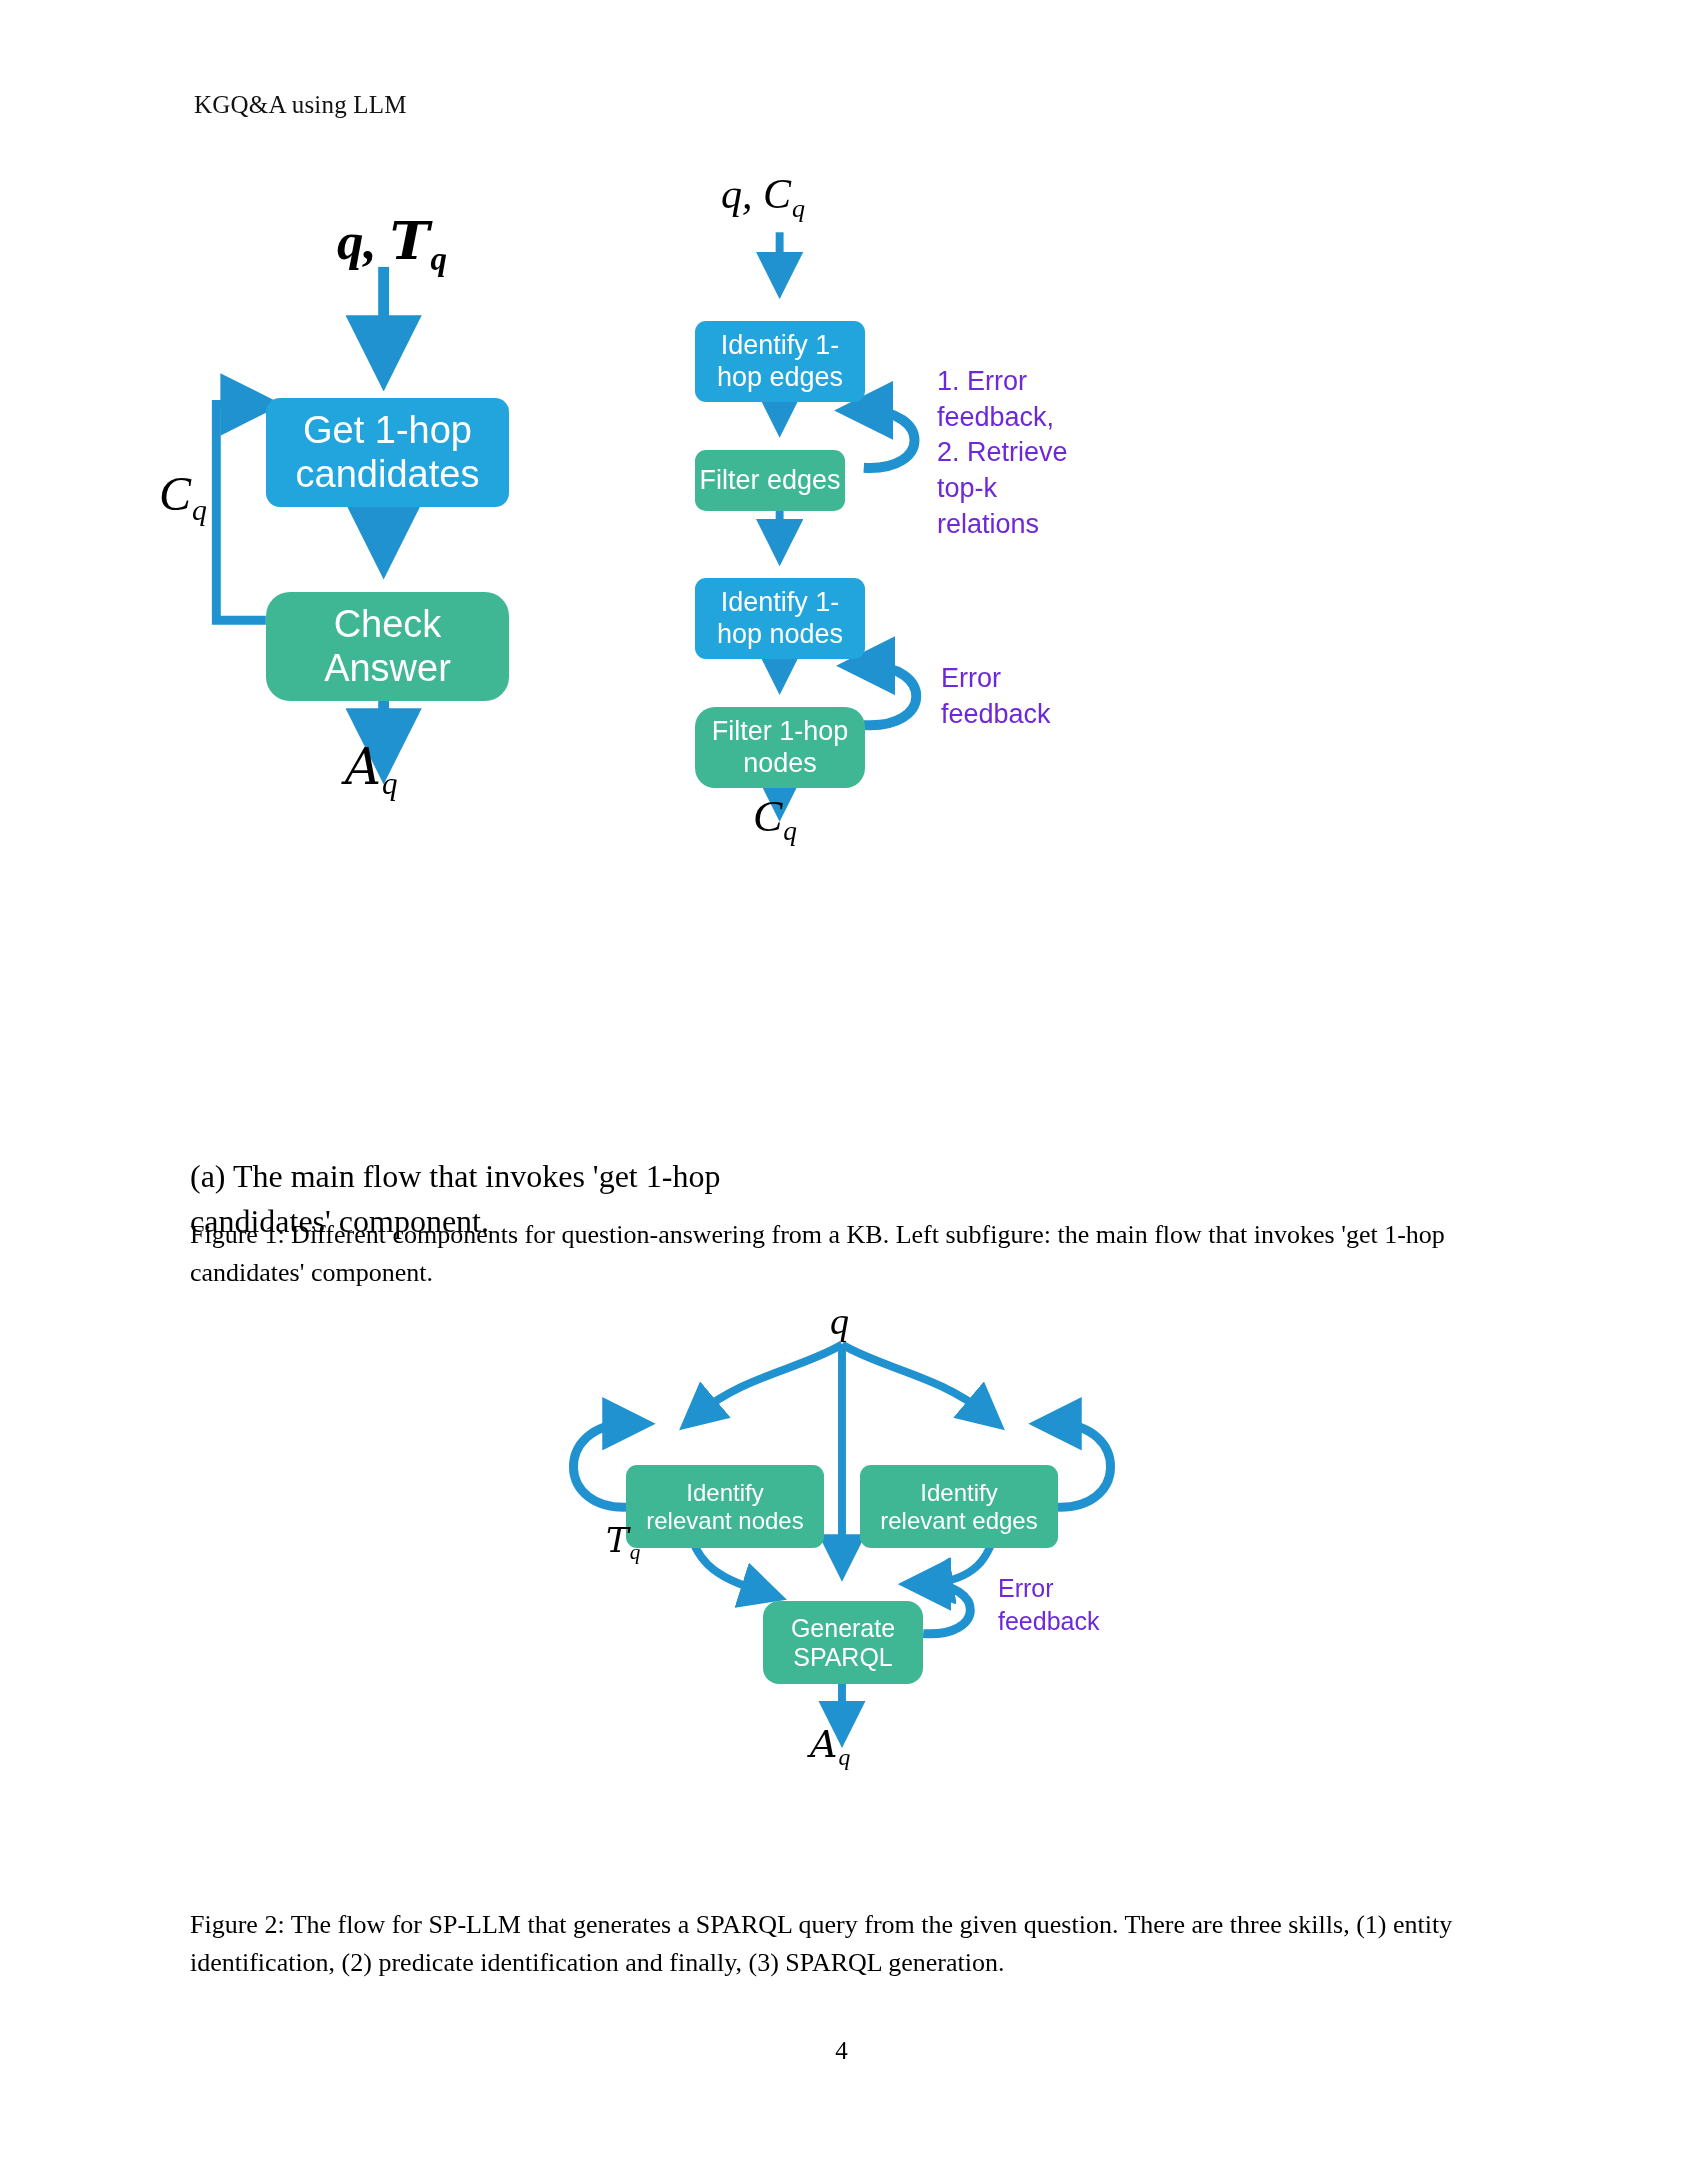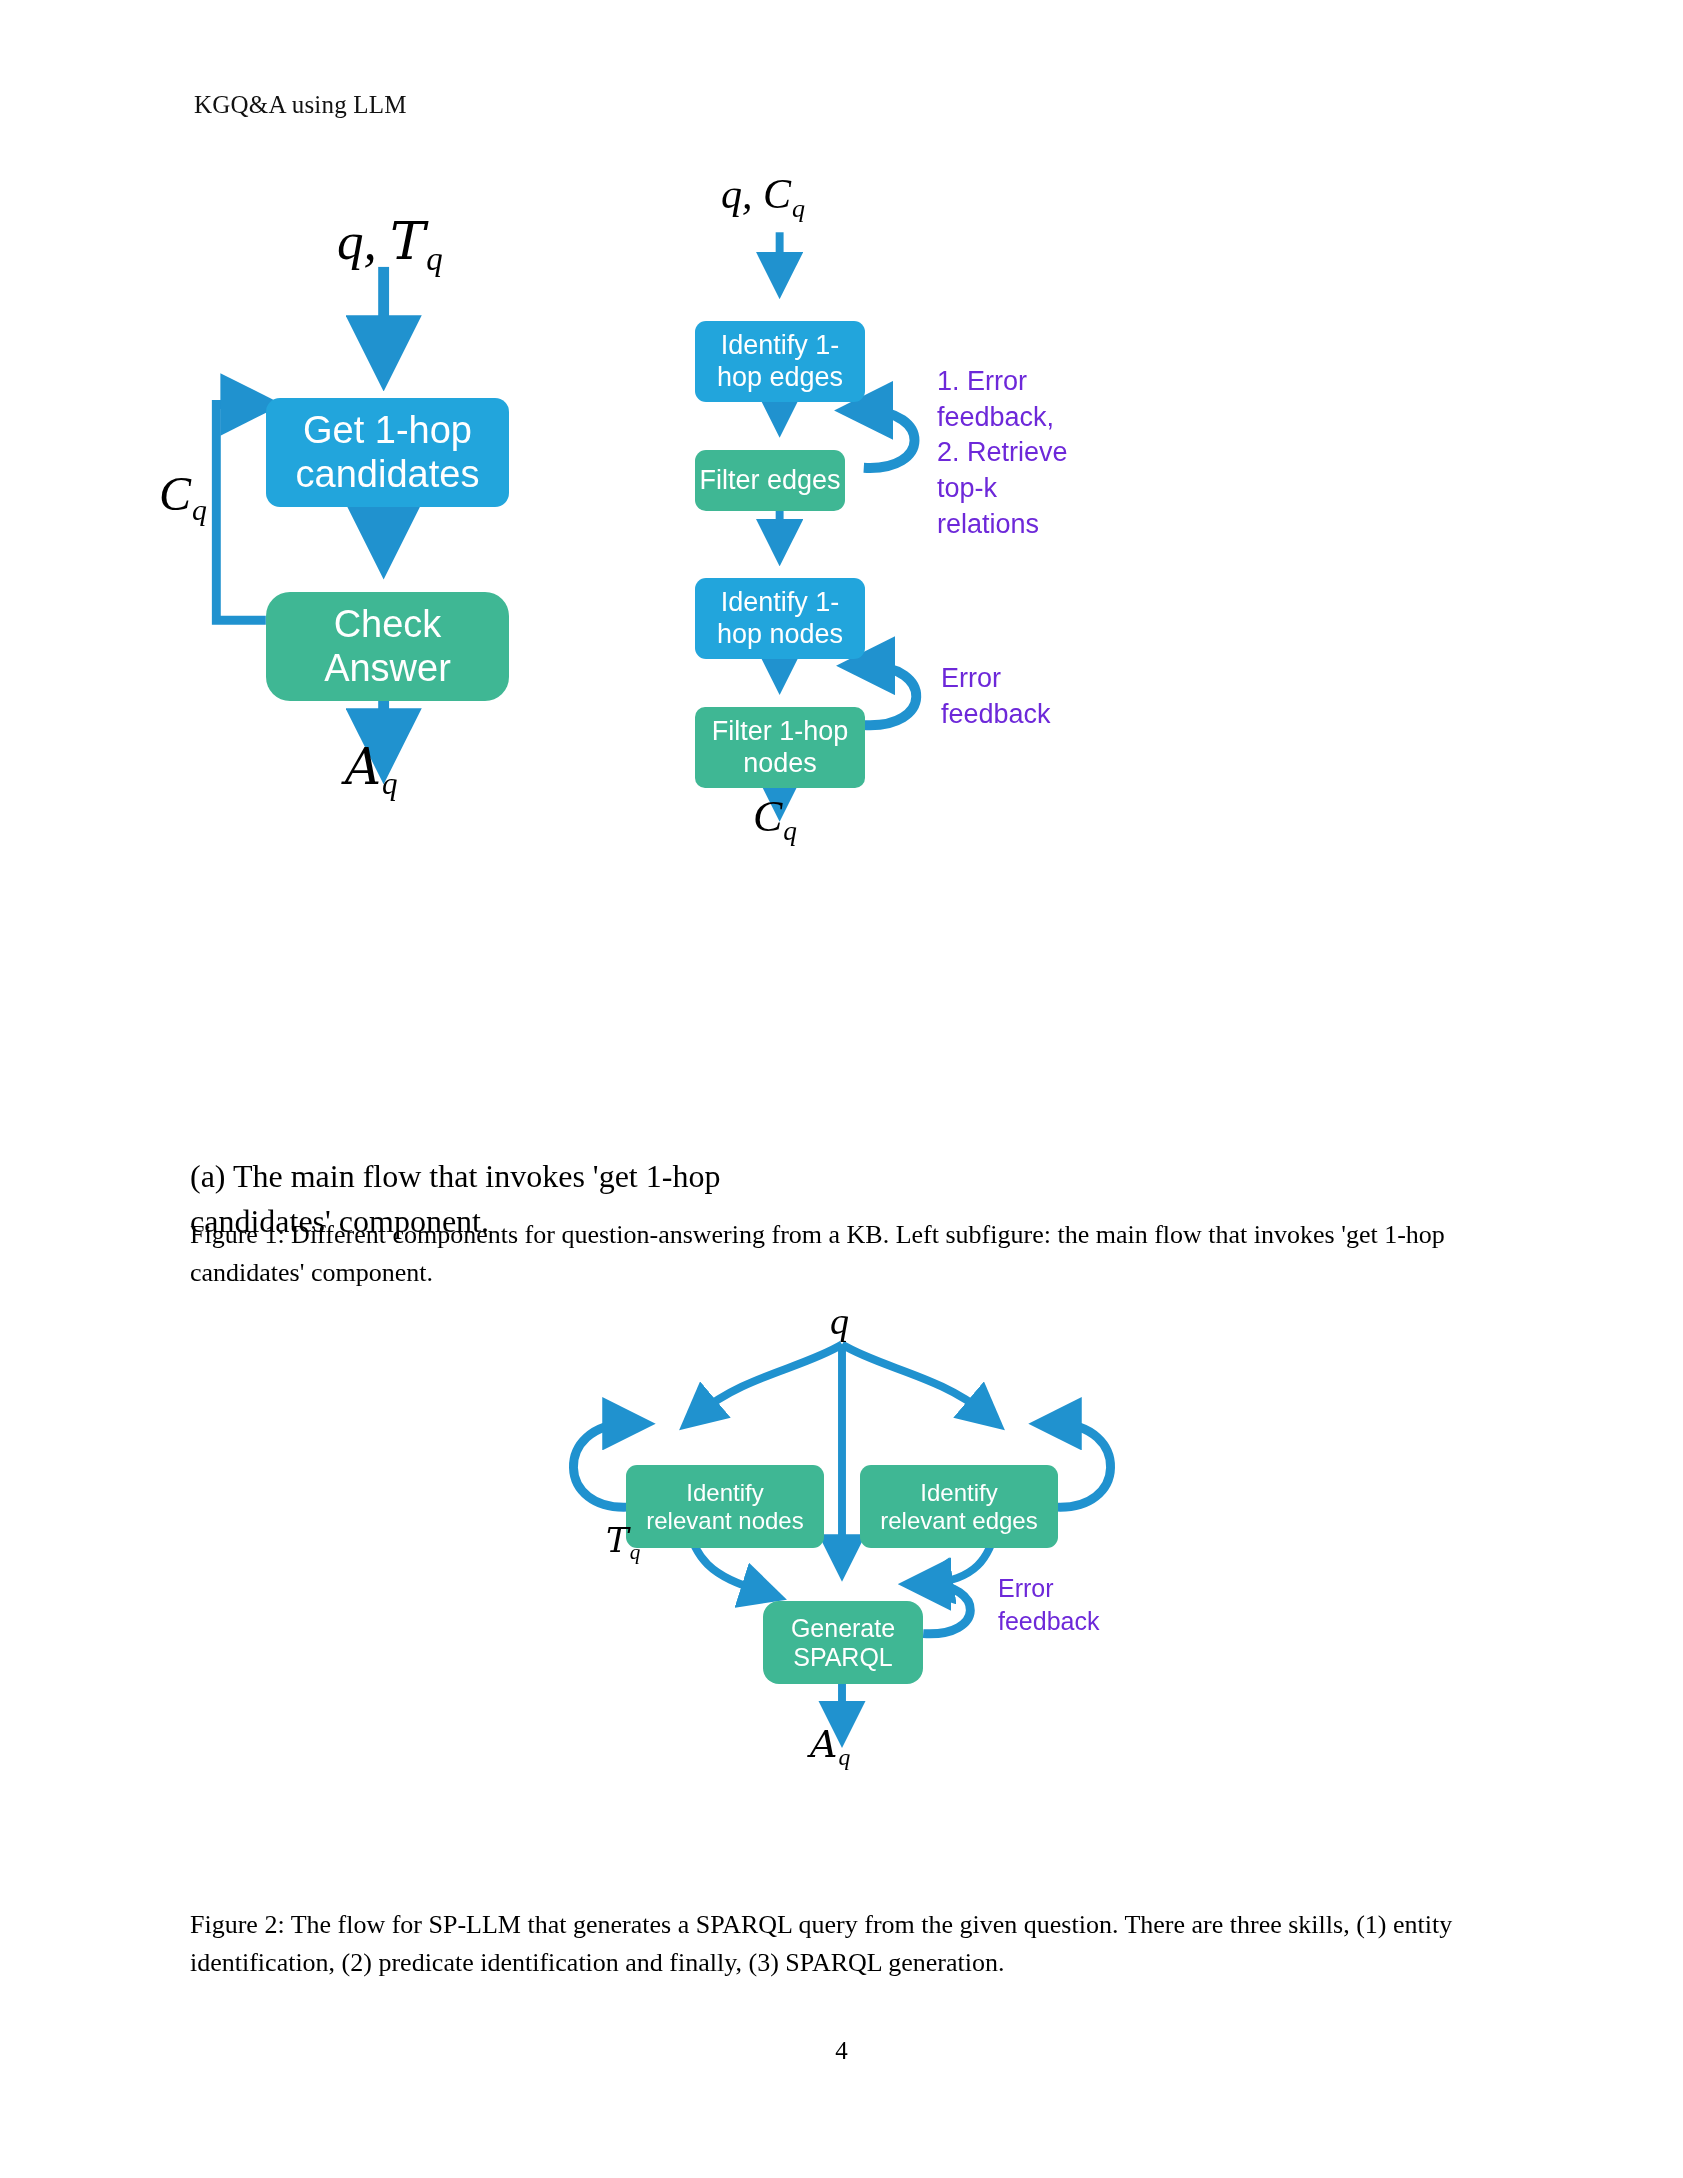--- a/index.html
+++ b/index.html
@@ -163,21 +163,21 @@
 
       <line x1="637" y1="330" x2="637" y2="382" stroke="#2092cf" stroke-width="8" marker-end="url(#ahs)"></line>
 
       <line x1="637" y1="460" x2="637" y2="512" stroke="#2092cf" stroke-width="8" marker-end="url(#ahs)"></line>
 
       <path d="M 722 568 C 792 572 792 508 726 508" fill="none" stroke="#2092cf" stroke-width="10" marker-end="url(#ahs)"></path>
 
       <line x1="637" y1="590" x2="637" y2="640" stroke="#2092cf" stroke-width="8" marker-end="url(#ahs)"></line>
     </svg>
 
-    <div class="mlabel" style="left:188px; top:51px; font-size:53px;">
+    <div class="mlabel" style="left:188px; top:51px; font-size:53px;font-weight:bold;">
       <span>q, </span><span class="cal">T</span><span class="sub">q</span>
     </div>
 
     <div class="node blue" style="left:117px; top:194px; width:243px; height:109px; font-size:38px;">Get 1-hop
 candidates</div>
 
     <div class="mlabel" style="left:10px; top:307px; font-size:48px;">
       <span>C</span><span class="sub">q</span>
     </div>
 
@@ -199,21 +199,21 @@
 
     <div class="annot" style="left:788px; top:201px; width:208px;">1. Error
 feedback,
 2. Retrieve
 top-k
 relations</div>
 
     <div class="node blue" style="left:546px; top:374px; width:170px; height:81px; font-size:27px; border-radius:11px;">Identify 1-
 hop nodes</div>
 
-    <div class="node green" style="left:546px; top:503px; width:170px; height:81px; font-size:27px; border-radius:10px;">Filter 1-hop
+    <div class="node green" style="left:546px; top:503px; width:170px; height:81px; font-size:27px; border-radius:20px;">Filter 1-hop
 nodes</div>
 
     <div class="annot" style="left:792px; top:498px; width:208px;">Error
 feedback</div>
 
     <div class="mlabel" style="left:604px; top:632px; font-size:44px;">
       <span>C</span><span class="sub">q</span>
     </div>
   </div>
 

